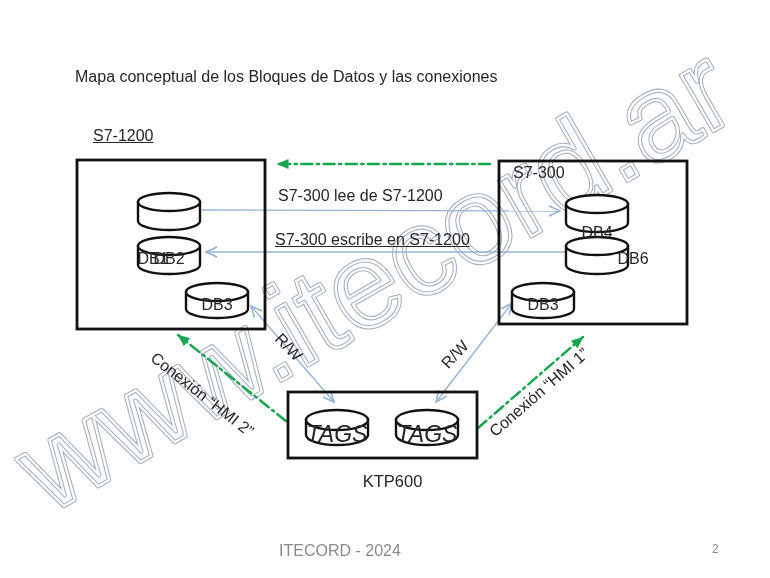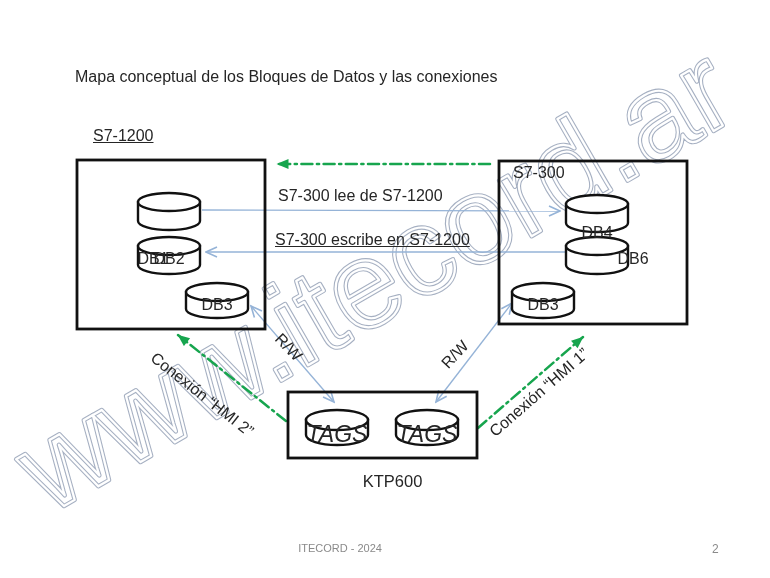--- a/index.html
+++ b/index.html
@@ -27,21 +27,21 @@
     font-size:16px;
     white-space:nowrap;
   }
   .tags-lbl{font-size:23px;font-style:italic;}
   .rot{transform-origin:left top;}
   .footer-txt{
     position:absolute;
     width:680px;
     text-align:center;
     top:542px;left:0;
-    font-size:11px;
+    font-size:16px;
     color:#8a8a8a;
   }
   .page-num{
     position:absolute;
     top:542px;left:712px;
     font-size:12px;
     color:#8a8a8a;
   }
   .ktp-lbl{
     position:absolute;

